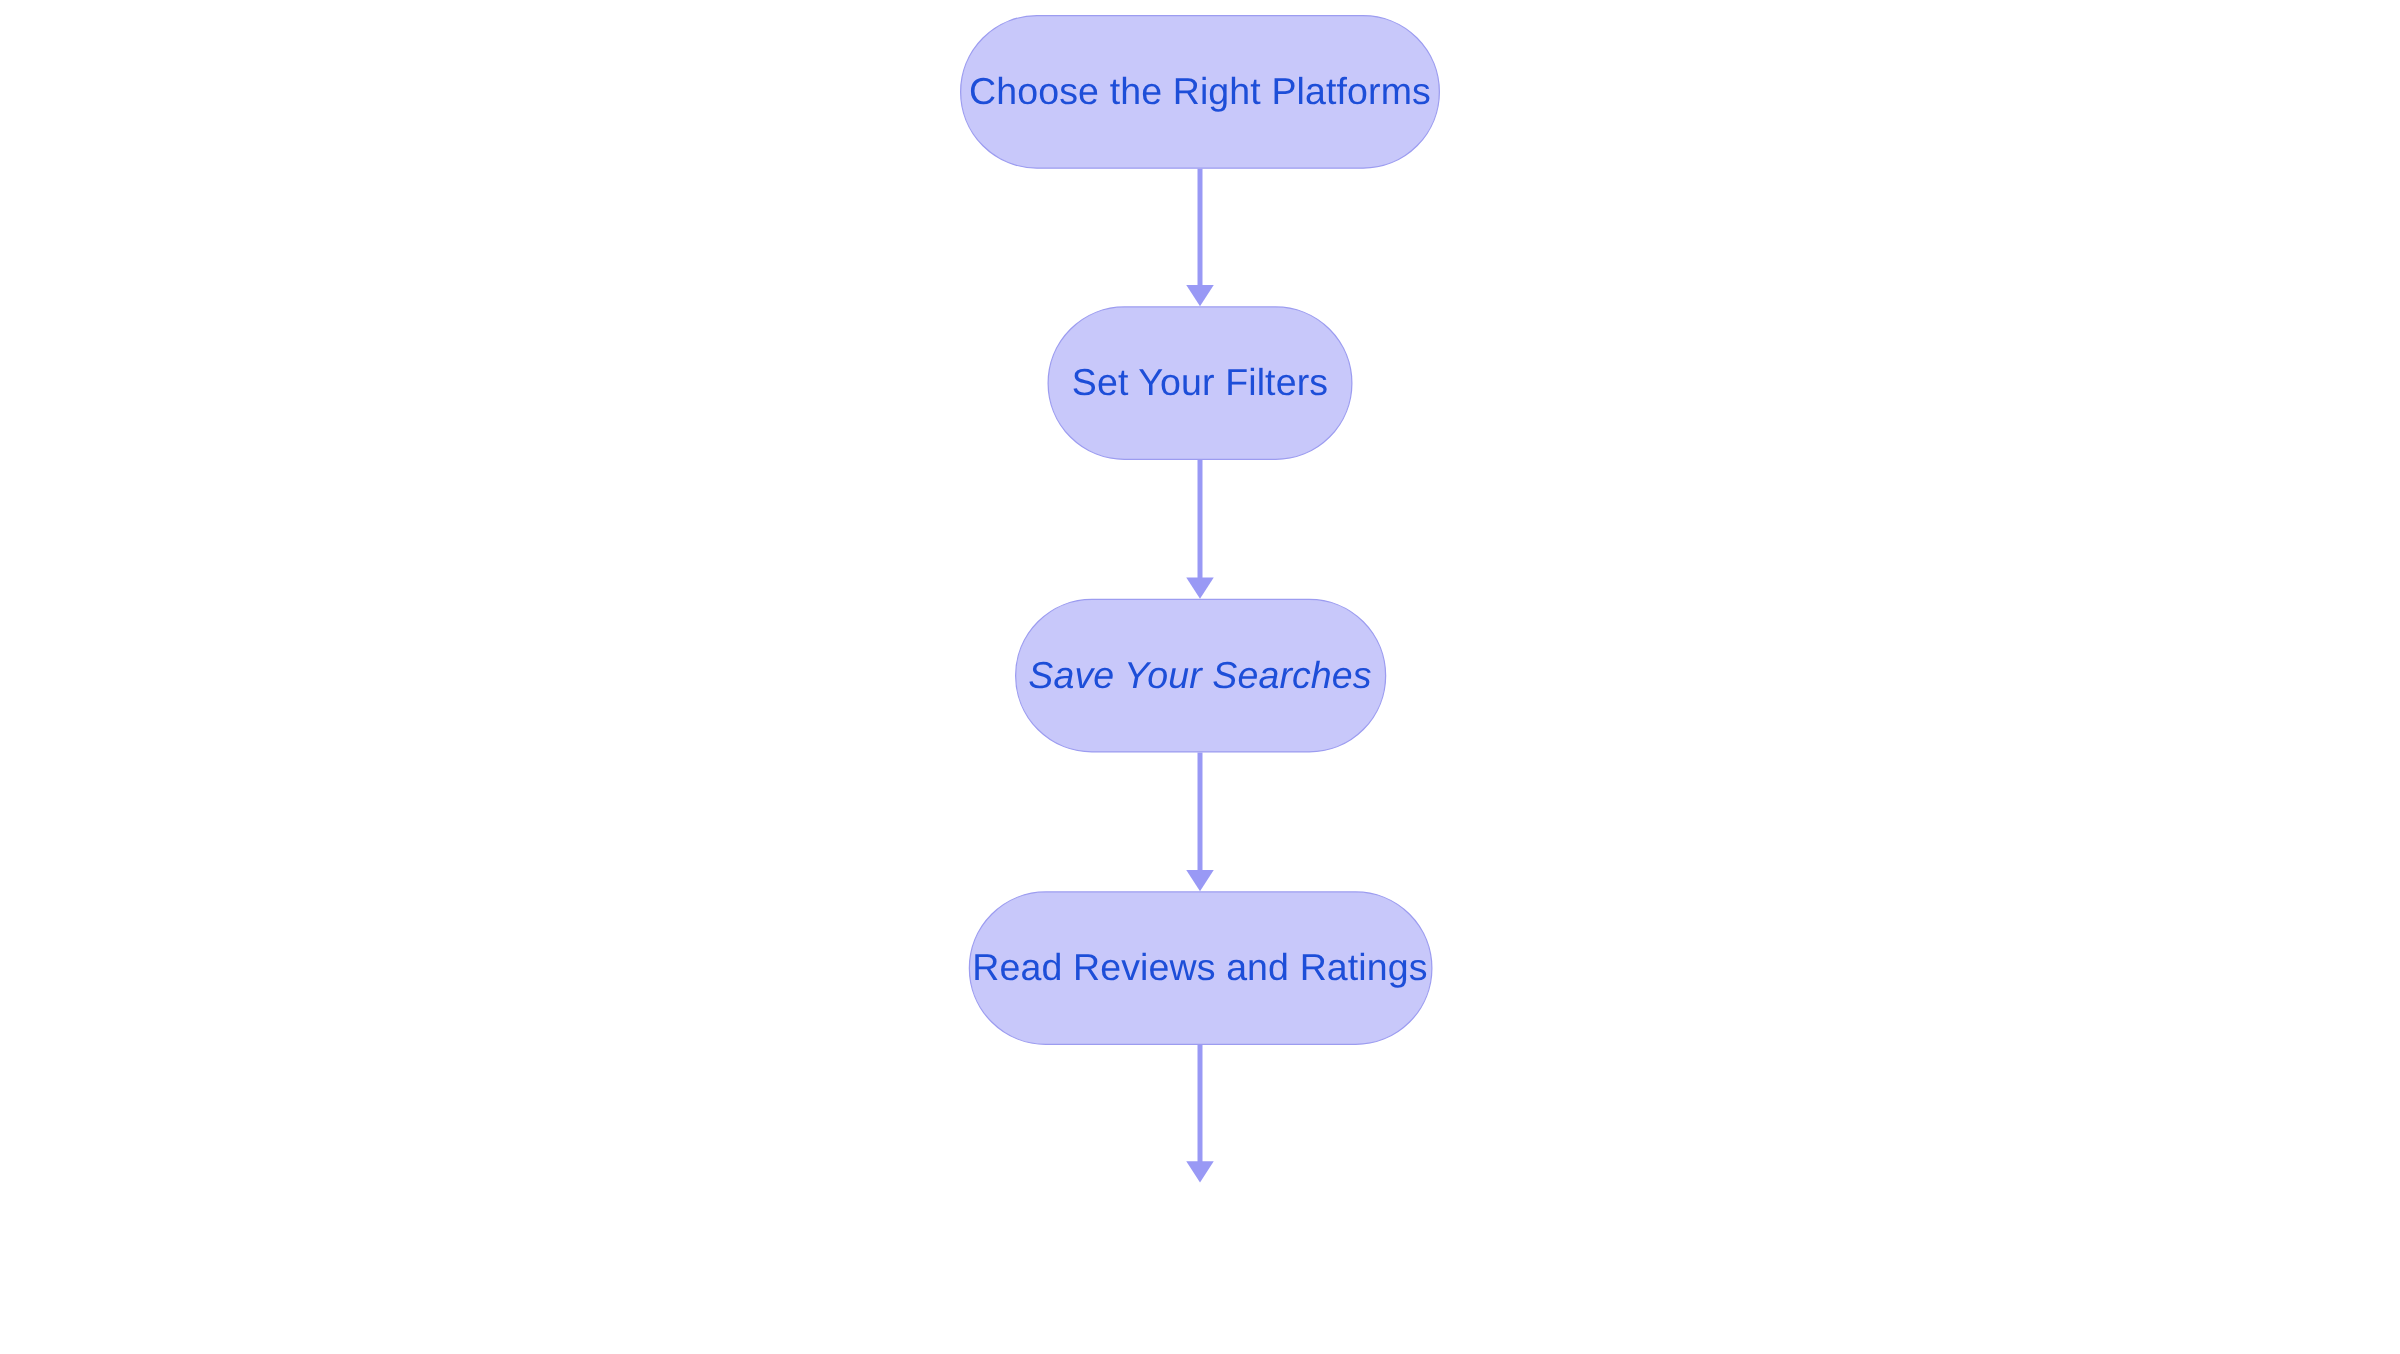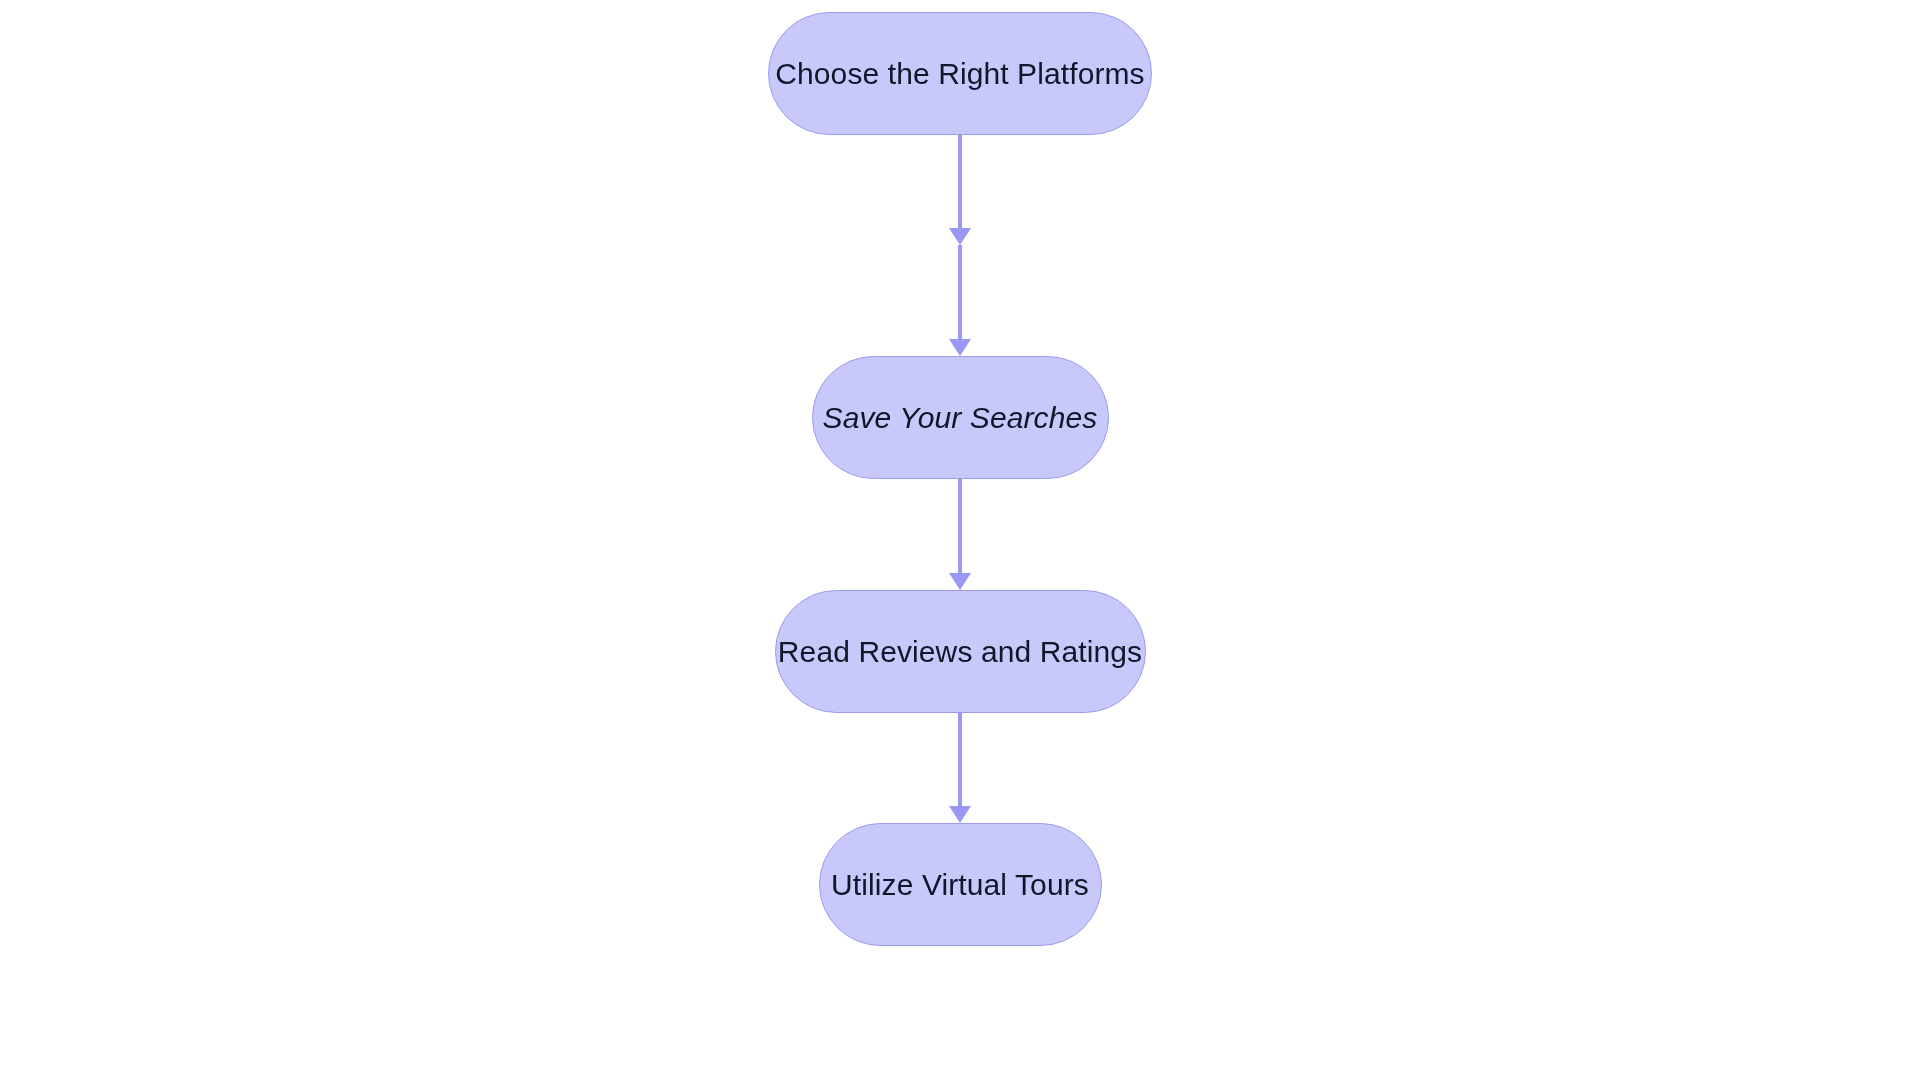--- a/index.html
+++ b/index.html
@@ -41,21 +41,21 @@
     border: 1.6px solid #9c9cf0;
     display: flex;
     align-items: center;
     justify-content: center;
     flex: 0 0 auto;
   }
 
   .node-label {
     font-size: 30px;
     line-height: 1;
-    color: #0f172a;
+    color: #1d4ed8;
     letter-spacing: 0.1px;
     white-space: nowrap;
     font-weight: 400;
   }
 
   .connector {
     position: relative;
     width: 26px;
     flex: 0 0 auto;
     display: flex;
@@ -106,20 +106,23 @@
 
     <div class="node n0">
       <span class="node-label">Choose the Right Platforms</span>
     </div>
 
     <div class="connector c0">
       <div class="connector-line"></div>
       <div class="connector-head"></div>
     </div>
 
+    <div class="node n1">
+      <span class="node-label">Set Your Filters</span>
+    </div>
 
     <div class="connector c1">
       <div class="connector-line"></div>
       <div class="connector-head"></div>
     </div>
 
     <div class="node n2">
       <span class="node-label">Save Your Searches</span>
     </div>
 
@@ -130,18 +133,15 @@
 
     <div class="node n3">
       <span class="node-label">Read Reviews and Ratings</span>
     </div>
 
     <div class="connector c3">
       <div class="connector-line"></div>
       <div class="connector-head"></div>
     </div>
 
-    <div class="node n4">
-      <span class="node-label">Utilize Virtual Tours</span>
-    </div>
 
   </div>
 </div>
 
 </body></html>

